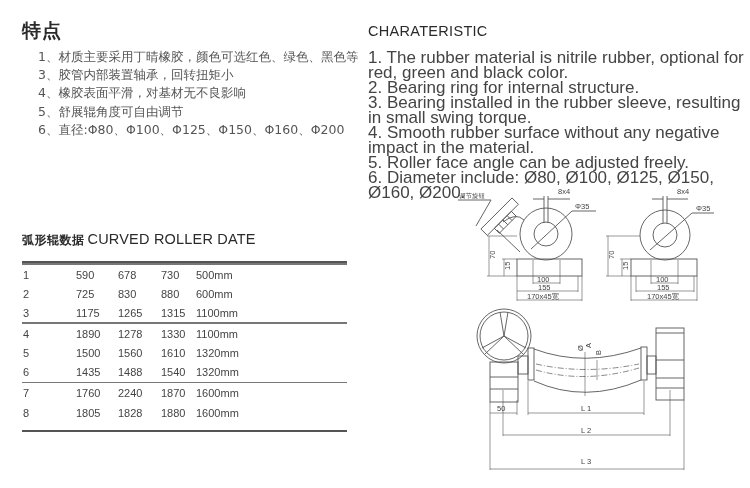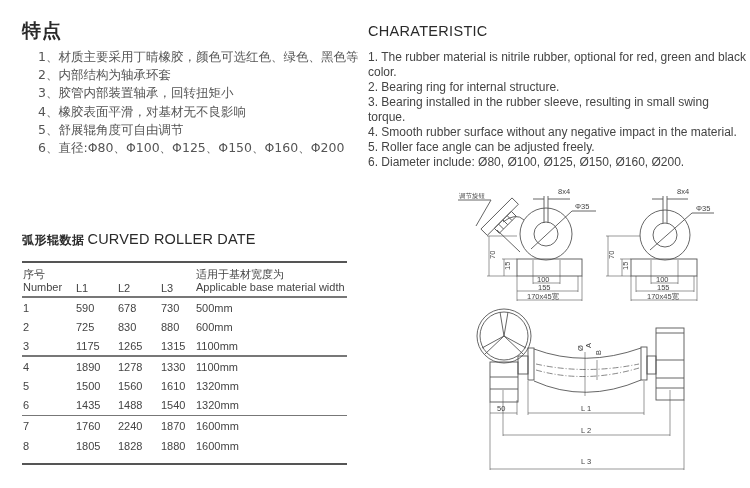--- a/index.html
+++ b/index.html
@@ -4,21 +4,21 @@
 <style>
   * { margin: 0; padding: 0; box-sizing: border-box; }
   html, body { width: 750px; height: 488px; background: #ffffff; overflow: hidden; }
   body { position: relative; font-family: "Liberation Sans", "DejaVu Sans", sans-serif; color: #3a3a3a; }
 
   .cn-title { position: absolute; left: 22px; top: 18px; font-size: 19px; font-weight: bold; color: #2a2a2a; font-family: "DejaVu Sans", sans-serif; letter-spacing: 1px; }
   .cn-list { position: absolute; left: 22px; top: 48px; list-style: none; font-family: "DejaVu Sans", sans-serif; font-size: 12.5px; color: #555; }
   .cn-list li { height: 18.2px; line-height: 18.2px; white-space: nowrap; margin-left: 16px; }
 
   .en-title { position: absolute; left: 368px; top: 23px; font-size: 14.5px; color: #2a2a2a; letter-spacing: 0.3px; }
-  .en-list { position: absolute; left: 368px; top: 50px; width: 380px; list-style: none; font-size: 12px; color: #444; }
+  .en-list { position: absolute; left: 368px; top: 50px; width: 380px; list-style: none; font-size: 17px; color: #444; }
   .en-list li { line-height: 15px; }
 
   .tbl-title { position: absolute; left: 22px; top: 229px; font-size: 16.5px; color: #2a2a2a; white-space: nowrap; }
   .tbl-title .cn { font-family: "DejaVu Sans", sans-serif; font-weight: bold; font-size: 12px; letter-spacing: 0.5px; }
   .tbl-title .en { font-size: 14.5px; margin-left: 3px; letter-spacing: 0.2px; text-align: right; }
 
   .tbl { position: absolute; left: 22px; top: 261px; width: 325px; font-size: 11px; color: #444; }
   .rule-thick { height: 2px; background: #555; }
   .rule-thin { height: 1.5px; background: #777; }
   .thead { position: relative; height: 33px; }
@@ -29,21 +29,20 @@
 
   svg.dwg { position: absolute; left: 0; top: 0; }
   svg.dwg text { font-family: "Liberation Sans", sans-serif; fill: #444; }
 </style>
 </head>
 <body>
 
 <div class="cn-title">特点</div>
 <ul class="cn-list">
   <li>1、材质主要采用丁晴橡胶，颜色可选红色、绿色、黑色等</li>
-  <li>2、内部结构为轴承环套</li>
   <li>3、胶管内部装置轴承，回转扭矩小</li>
   <li>4、橡胶表面平滑，对基材无不良影响</li>
   <li>5、舒展辊角度可自由调节</li>
   <li>6、直径:Φ80、Φ100、Φ125、Φ150、Φ160、Φ200</li>
 </ul>
 
 <div class="en-title">CHARATERISTIC</div>
 <ul class="en-list">
   <li>1. The rubber material is nitrile rubber, optional for red, green and black color.</li>
   <li>2. Bearing ring for internal structure.</li>
@@ -52,33 +51,20 @@
   <li>5. Roller face angle can be adjusted freely.</li>
   <li>6. Diameter include: Ø80, Ø100, Ø125, Ø150, Ø160, Ø200.</li>
 </ul>
 
 <div class="tbl-title">
   <span class="cn">弧形辊数据</span><span class="en">CURVED ROLLER DATE</span>
 </div>
 
 <div class="tbl">
   <div class="rule-thick"></div>
-  <div class="thead">
-    <div class="c c0" style="top:5px;">
-      <div>序号</div>
-      <div>Number</div>
-    </div>
-    <div class="c c1" style="top:19px;">L1</div>
-    <div class="c c2" style="top:19px;">L2</div>
-    <div class="c c3" style="top:19px;">L3</div>
-    <div class="c c4" style="top:5px;">
-      <div>适用于基材宽度为</div>
-      <div>Applicable base material width</div>
-    </div>
-  </div>
   <div class="rule-thin"></div>
 
   <div class="row">
     <span class="c c0">1</span>
     <span class="c c1">590</span>
     <span class="c c2">678</span>
     <span class="c c3">730</span>
     <span class="c c4">500mm</span>
   </div>
   <div class="row">

